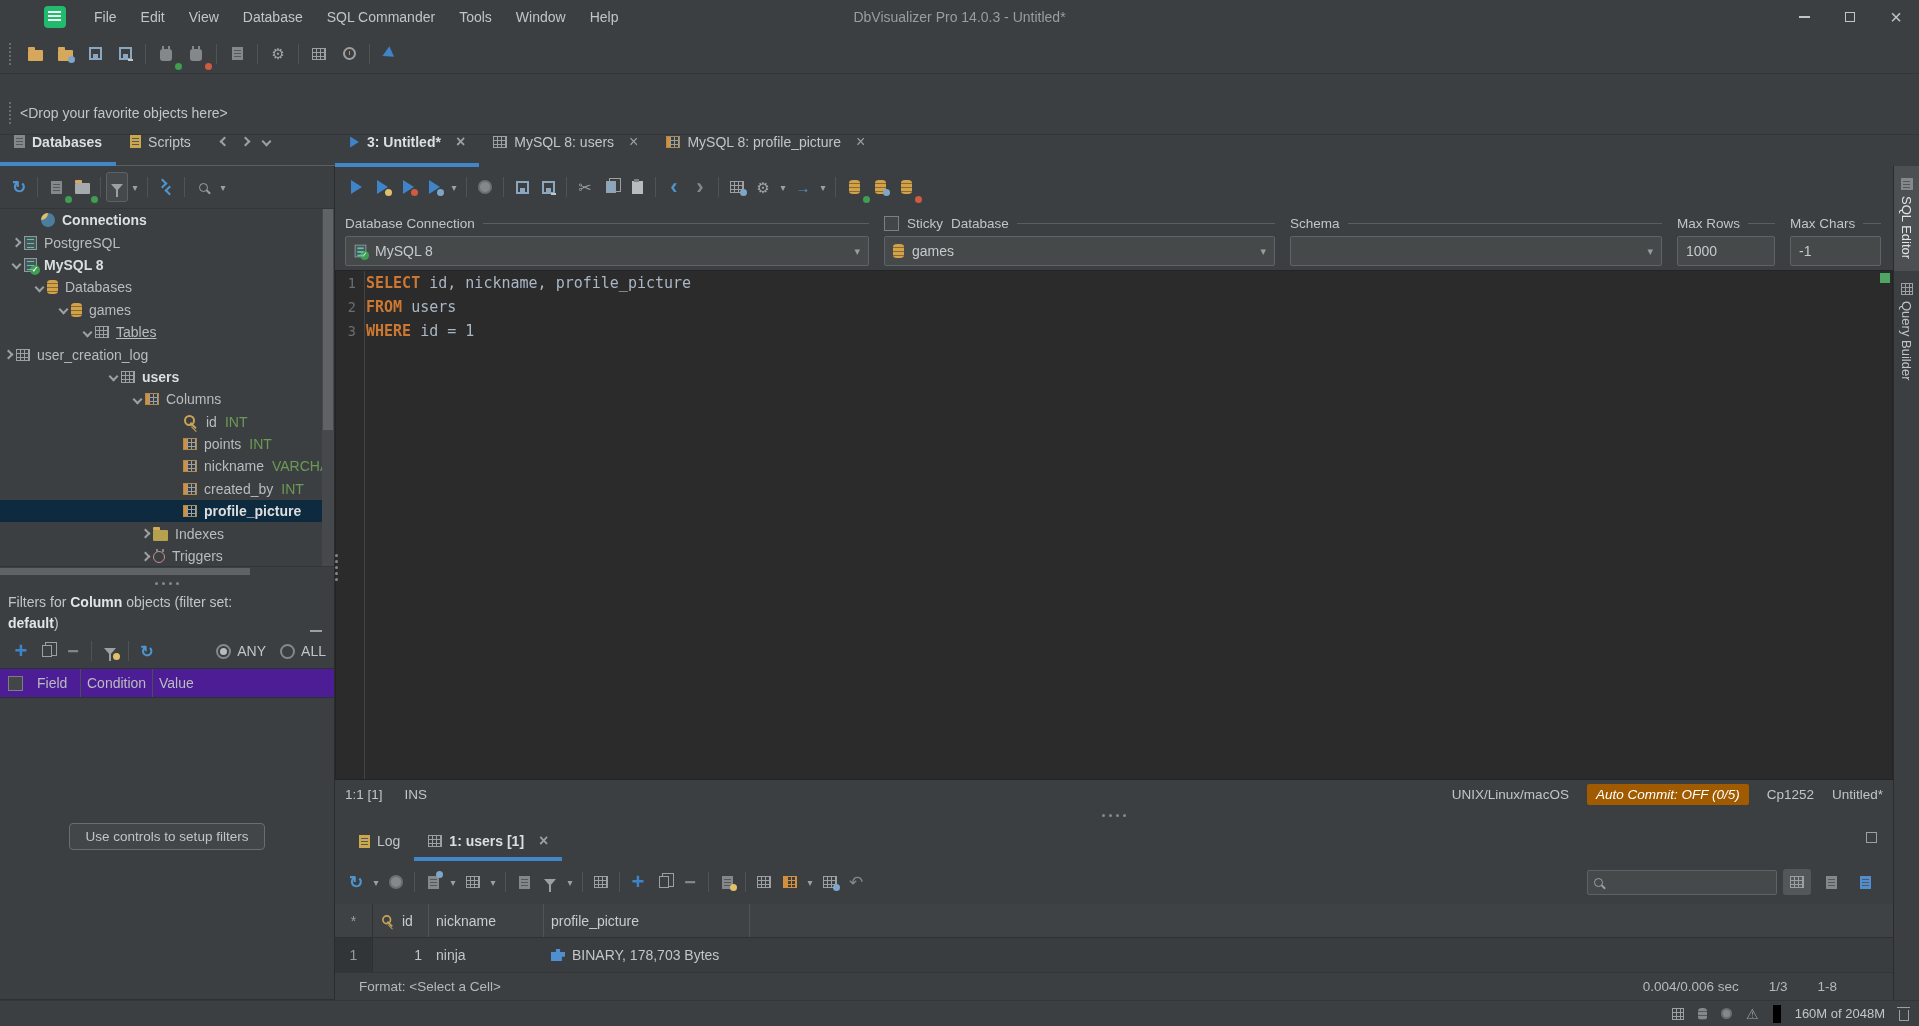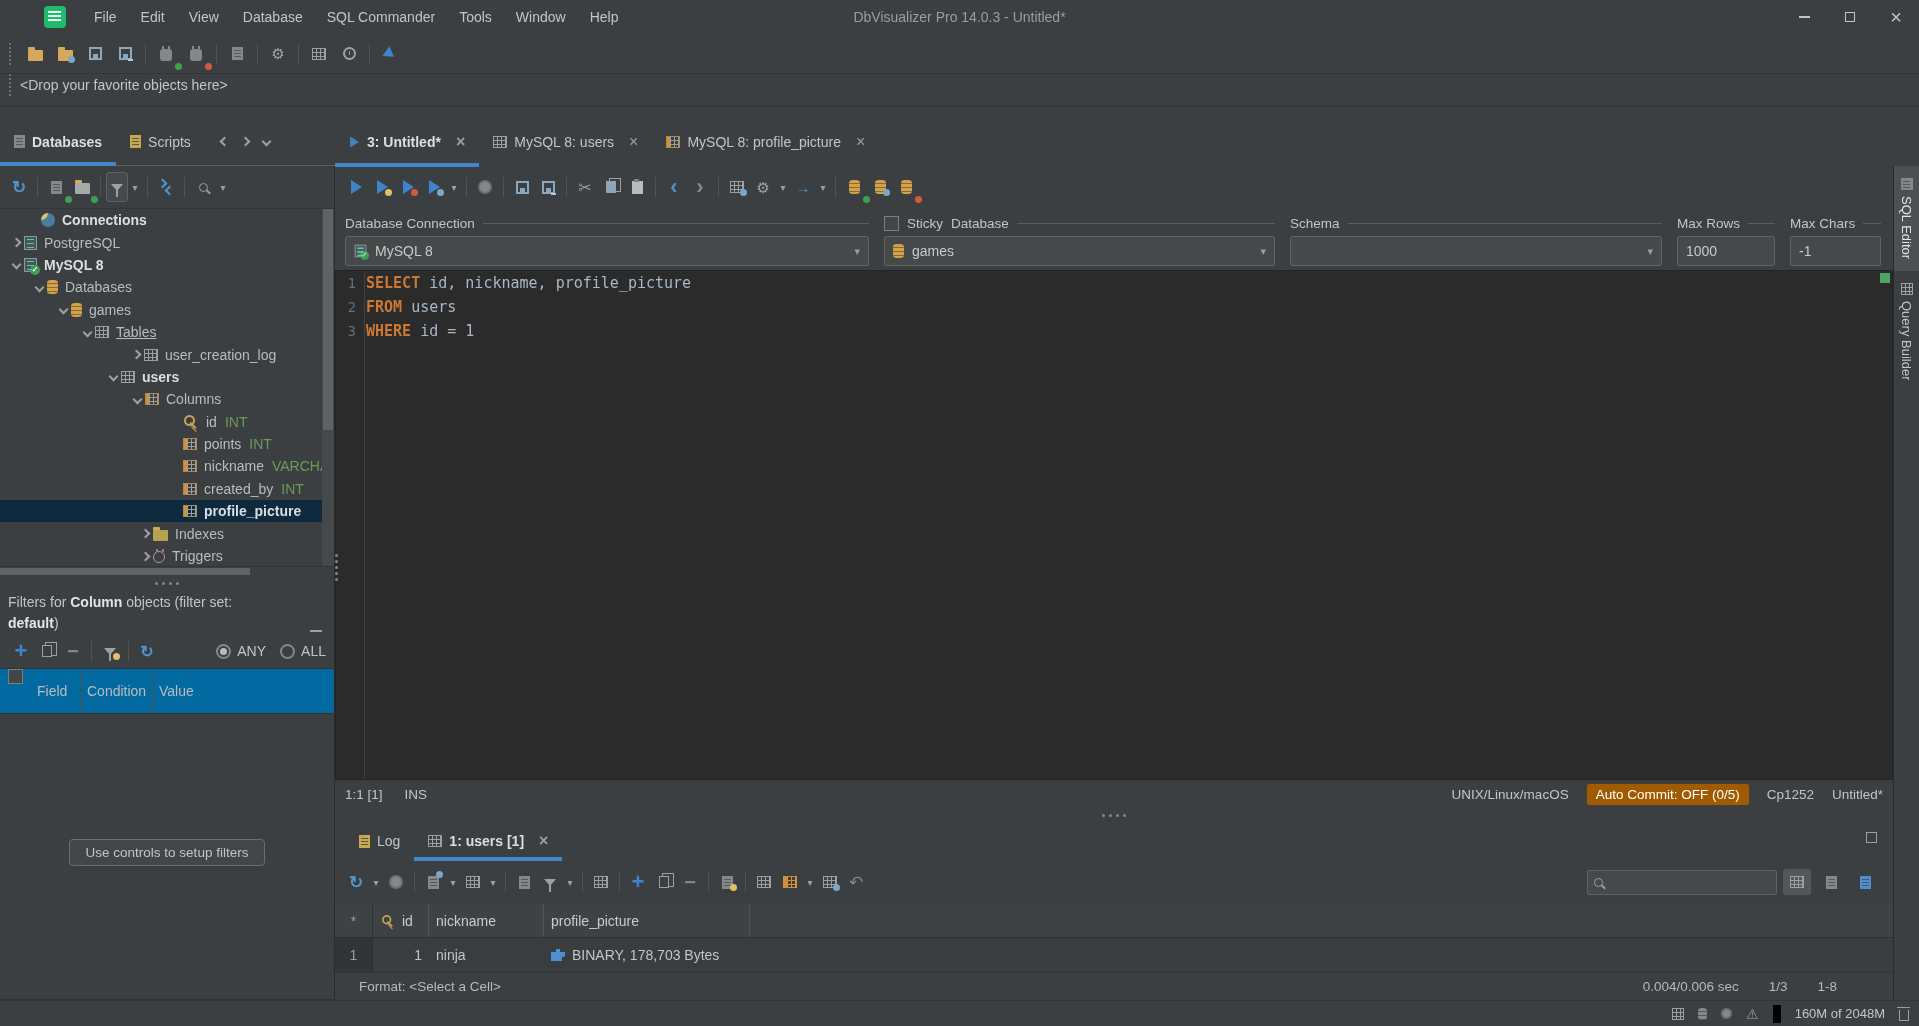--- a/index.html
+++ b/index.html
@@ -78,21 +78,21 @@
   .ic-collapse::before{left:0;top:0;transform:rotate(-45deg);}
   .ic-collapse::after{right:0;bottom:0;transform:rotate(135deg);}
   .xclose{font-size:16px;color:#9da0a2;margin-left:8px;line-height:1;}
 
   
   .main-toolbar{position:absolute;left:0;top:34px;right:0;height:40px;display:flex;align-items:center;padding-left:4px;border-bottom:1px solid #333638;}
   .grip{width:6px;height:22px;border-left:2px dotted #6a6d6f;margin:0 5px;flex:none;}
   .main-toolbar .ibtn{margin:0 2px;}
 
   
-  .fav-bar{position:absolute;left:0;top:64px;right:0;height:43px;display:flex;align-items:center;border-bottom:1px solid #333638;padding-left:4px;color:#c2c5c7;}
+  .fav-bar{position:absolute;left:0;top:92px;right:0;height:43px;display:flex;align-items:center;border-bottom:1px solid #333638;padding-left:4px;color:#c2c5c7;}
 
   
   .tab-row{position:absolute;left:0;top:118px;right:0;height:48px;display:flex;}
   .left-tabs{width:335px;flex:none;display:flex;align-items:center;border-bottom:1px solid #5a5e60;position:relative;}
   .tab{display:flex;align-items:center;gap:7px;padding:0 14px;height:100%;position:relative;color:#c2c5c7;}
   .tab.active{color:var(--txt-bright);font-weight:bold;}
   .tab .underline{position:absolute;left:0;right:0;bottom:-1px;height:4px;background:var(--blue);}
   .tab-nav{display:flex;align-items:center;gap:14px;margin-left:16px;color:#9da0a2;font-size:13px;}
   .ed-tabs{display:flex;align-items:flex-end;flex:1;}
 
@@ -117,21 +117,21 @@
   .hscroll{height:10px;flex:none;background:#3c3f41;position:relative;border-top:1px solid #333638;}
   .hscroll .thumb{position:absolute;left:0;top:1px;height:7px;width:250px;background:#5f6365;}
   .splitter-h{height:14px;flex:none;display:flex;align-items:center;justify-content:center;gap:4px;}
   .splitter-h i{width:3px;height:3px;border-radius:50%;background:#85888a;}
   .filters-title{padding:2px 8px 0;line-height:21px;position:relative;flex:none;color:#c2c5c7;}
   .filters-title b{color:#e2e5e7;}
   .collapse-dash{position:absolute;right:12px;bottom:2px;width:12px;height:2px;background:#9da0a2;}
   .filters-toolbar{height:34px;display:flex;align-items:center;padding:0 8px;flex:none;}
   .radio{width:15px;height:15px;border-radius:50%;border:2px solid #85888a;margin-right:6px;position:relative;flex:none;}
   .radio.on::after{content:"";position:absolute;inset:2px;border-radius:50%;background:#b9bcbe;}
-  .ftable-head{height:46px;display:flex;border:1px solid #2e3133;border-left:none;border-right:none;flex:none;background:#0369a1;}
+  .ftable-head{height:30px;display:flex;align-items:center;border:1px solid #2e3133;border-left:none;border-right:none;flex:none;background:#4c1d95;}
   .fth{padding:0 6px;height:100%;display:flex;align-items:center;border-right:1px solid #4c4f51;}
   .fcheck{width:15px;height:15px;border:1.5px solid #7c7f81;background:#434649;margin:0 8px;flex:none;}
   .filters-empty{flex:1;display:flex;justify-content:center;align-items:flex-start;border-bottom:1px solid #2e3133;}
   .setup-btn{margin-top:125px;height:27px;padding:0 16px;border:1px solid #6a6d6f;border-radius:4px;background:#434649;color:#c2c5c7;display:flex;align-items:center;font-size:13.5px;}
   .side-grip{position:absolute;right:-4px;top:388px;display:flex;flex-direction:column;gap:3px;z-index:5;}
   .side-grip i{width:3px;height:3px;border-radius:50%;background:#85888a;}
 
   
   .main{flex:1;display:flex;flex-direction:column;min-width:0;}
   .sql-toolbar{height:42px;display:flex;align-items:center;padding-left:8px;flex:none;}
@@ -146,21 +146,21 @@
   .editor{flex:1;background:var(--edbg);position:relative;font-family:"DejaVu Sans Mono",monospace;font-size:15px;overflow:hidden;border:1px solid #232525;}
   .eline{display:flex;height:24px;align-items:center;}
   .lnum{width:24px;flex:none;text-align:right;color:#6b6e70;font-size:13.5px;padding-right:4px;}
   .ecode{padding-left:6px;color:#a9b7c6;white-space:pre;}
   .ecode .kw{color:var(--orange);font-weight:bold;}
   .gutter-line{position:absolute;left:28px;top:0;bottom:0;width:1px;background:#404446;}
   .health{position:absolute;right:2px;top:2px;width:10px;height:10px;background:#4fa564;}
 
   .editor-status{height:28px;display:flex;align-items:center;padding:0 10px;gap:22px;flex:none;font-size:13.5px;color:#c2c5c7;}
   .es-right{margin-left:auto;display:flex;align-items:center;gap:18px;}
-  .ac-badge{background:var(--badge);color:#fff;padding:3px 9px;border-radius:2px;}
+  .ac-badge{background:var(--badge);color:#fff;padding:3px 9px;border-radius:2px;font-style:italic;}
 
   .panel-splitter{height:14px;display:flex;align-items:center;justify-content:center;gap:4px;flex:none;}
   .panel-splitter i{width:3px;height:3px;border-radius:50%;background:#85888a;}
 
   .bottom-tabs{height:38px;display:flex;align-items:center;flex:none;position:relative;padding-left:10px;}
   .panel-max{position:absolute;right:16px;top:10px;width:11px;height:11px;border:1.5px solid #9da0a2;}
 
   .grid-toolbar{height:44px;display:flex;align-items:center;padding-left:8px;flex:none;}
   .gt-right{margin-left:auto;display:flex;align-items:center;gap:6px;padding-right:14px;}
   .searchbox{width:190px;height:25px;background:#45494a;border:1px solid #5e6265;border-radius:2px;display:flex;align-items:center;padding:0 6px;gap:6px;}
@@ -374,21 +374,21 @@
           <span class="ticon ic-dbcyl"></span>
           <span>games</span>
         </div>
         <div class="trow" style="padding-left:79px;text-decoration:underline;">
           <span class="exp">
               <span class="ca d"></span>
             </span>
           <span class="ticon ic-grid"></span>
           <span>Tables</span>
         </div>
-        <div class="trow" style="padding-left:105px;margin-left:23px;">
+        <div class="trow" style="">
           <span class="exp">
               <span class="ca r"></span>
             </span>
           <span class="ticon ic-grid"></span>
           <span>user_creation_log</span>
         </div>
         <div class="trow bold" style="padding-left:105px;">
           <span class="exp">
               <span class="ca d"></span>
             </span>

